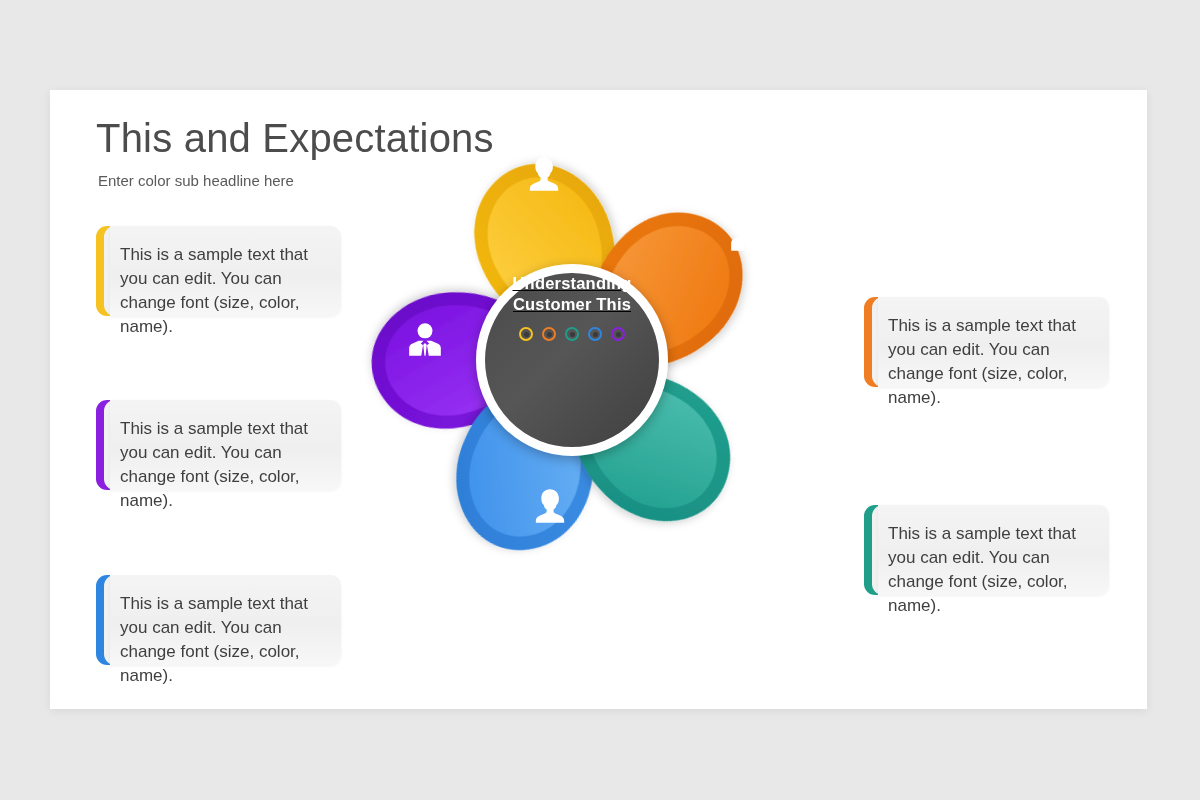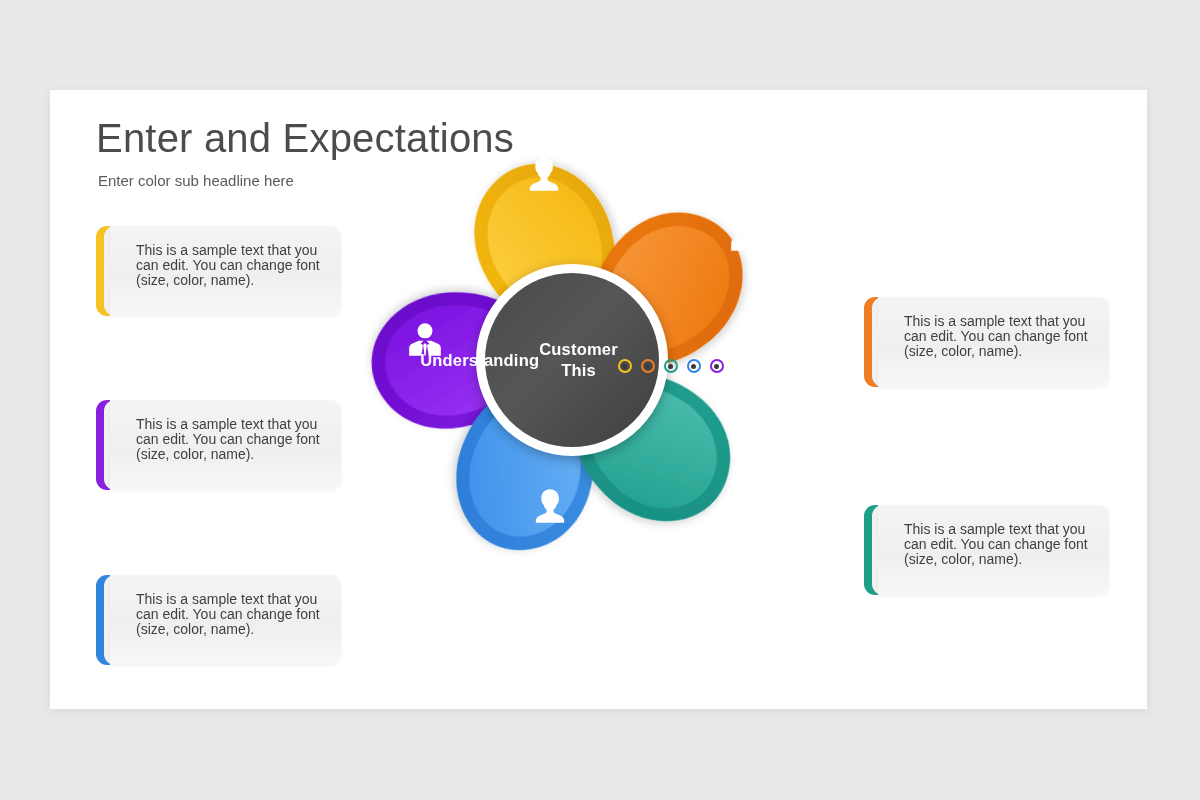--- a/index.html
+++ b/index.html
@@ -40,37 +40,37 @@
     width:22px;height:90px;background:#f1f1f1;
     border-radius:11px 0 0 11px;
   }
   .callout .panel{
     position:absolute;left:14px;top:0;right:0;height:90px;
     background:linear-gradient(180deg,#f4f4f4 0%,#efefef 55%,#f7f7f7 100%);
     border-radius:0 10px 10px 0;
     box-shadow:0 1px 3px rgba(0,0,0,.06);
   }
   .callout .txt{
-    position:absolute;left:40px;top:17px;right:12px;
-    font-size:14px;line-height:15px;color:#3f3f3f;
+    position:absolute;left:24px;top:17px;right:12px;
+    font-size:17px;line-height:24px;color:#3f3f3f;
   }
 
   
   #flower{position:absolute;left:322px;top:110px;width:500px;height:500px;}
   #flower svg{display:block;}
 
   #hub{
     position:absolute;left:calc(322px + 154px);top:calc(110px + 154px);
     width:192px;height:192px;border-radius:50%;
     background:linear-gradient(135deg,#4a4a4a 0%,#565656 45%,#3f3f3f 100%);
     border:9px solid #ffffff;
     box-sizing:border-box;
     box-shadow:0 3px 12px rgba(0,0,0,.28);
-    display:flex;
-    align-items:center;justify-content:center;
+    display:flex;flex-direction:column;
+    align-items:center;justify-content:flex-start;text-decoration:underline;
   }
   #hub .hub-line{
     color:#ffffff;font-size:16.5px;font-weight:bold;
     line-height:21px;text-align:center;letter-spacing:.2px;
   }
   #hub .dots{display:flex;gap:9px;margin-top:12px;}
   #hub .dot{
     width:14px;height:14px;border-radius:50%;
     box-sizing:border-box;border:2.5px solid;
     display:flex;align-items:center;justify-content:center;
@@ -78,21 +78,21 @@
   #hub .dot i{
     display:block;width:5px;height:5px;border-radius:50%;
     background:#3a3a3a;
   }
 </style>
 </head>
 <body>
 
 <div id="slide">
 
-  <div id="page-title">Enter and Expectations</div>
+  <div id="page-title">This and Expectations</div>
   <div id="page-subtitle">Enter color sub headline here</div>
 
   <div class="callout" style="left:46px;top:136px;">
     <div class="bar" style="background:#f5c220;"></div>
     <div class="panel"></div>
     <div class="txt">This is a sample text that you can edit. You can change font (size, color, name).</div>
   </div>
 
   <div class="callout" style="left:46px;top:310px;">
     <div class="bar" style="background:#8b1fe0;"></div>

